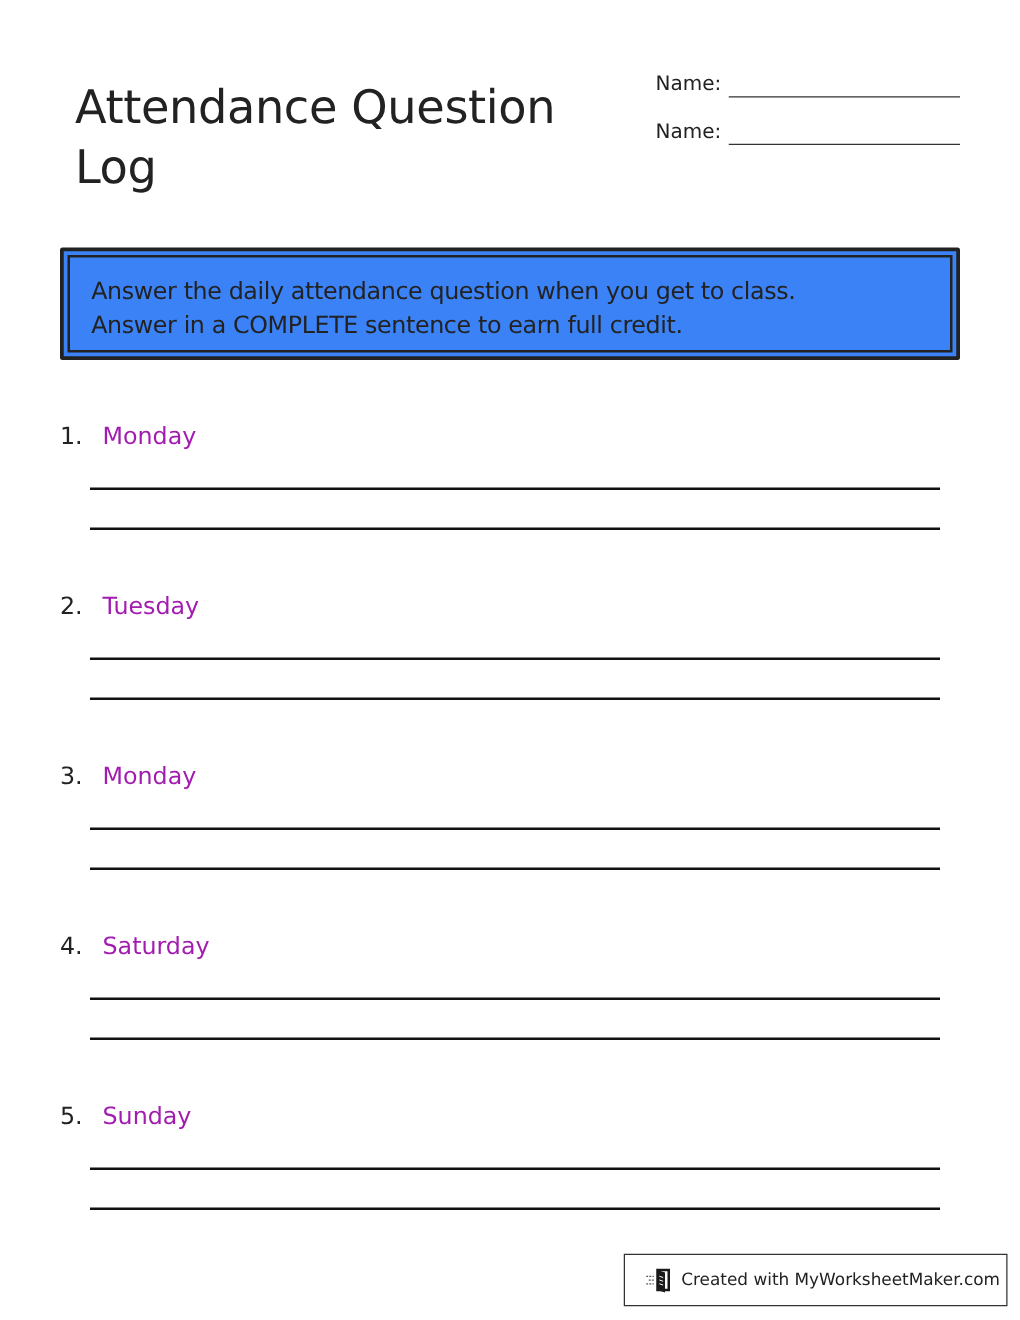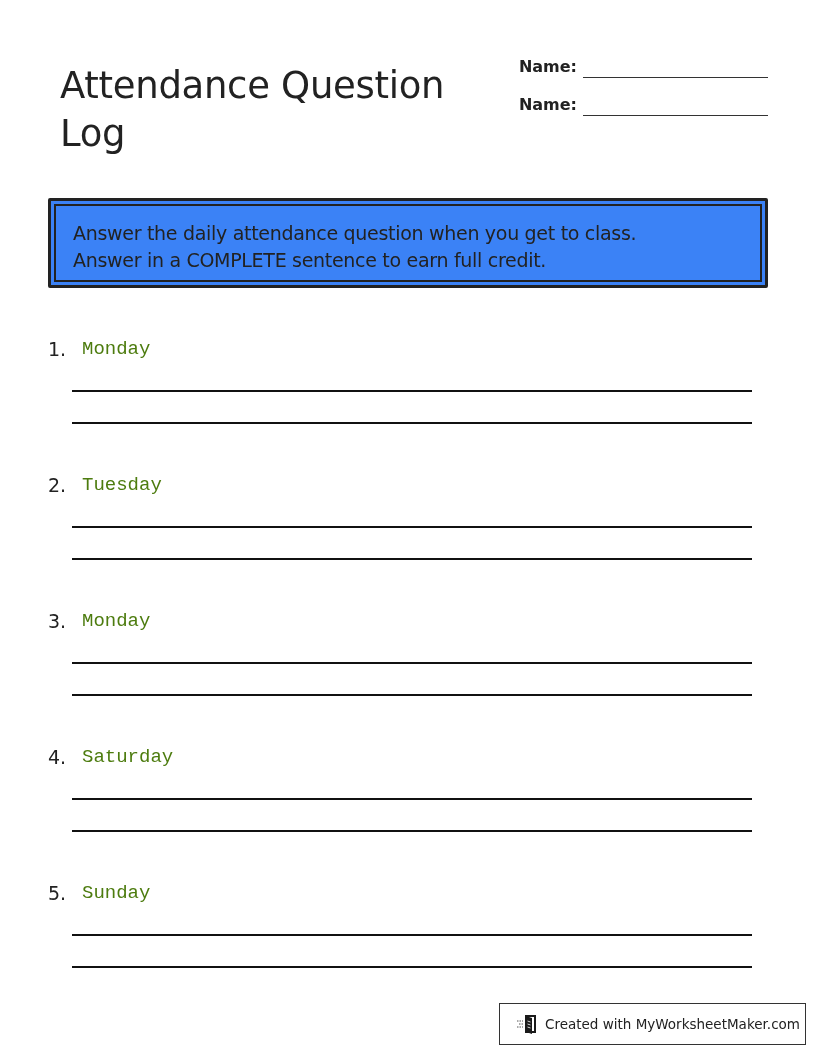--- a/index.html
+++ b/index.html
@@ -33,21 +33,20 @@
       width: 268px;
       height: 24px;
     }
     .field-row .label {
       position: absolute;
       right: 191px;
       bottom: 2px;
       font-size: 16px;
       color: #222222;
       white-space: nowrap;
-      font-weight: bold;
     }
     .field-row .line {
       position: absolute;
       left: 83px;
       right: 0;
       bottom: 0;
       height: 0;
       border-bottom: 1.3px solid #333333;
     }
     #field-name { top: 54px; }
@@ -93,22 +92,21 @@
       font-size: 19px;
       line-height: 26px;
       color: #222222;
     }
     .q-label {
       position: absolute;
       left: 34px;
       top: 0;
       font-size: 19px;
       line-height: 26px;
-      color: #4d7c0f;
-      font-family: Liberation Mono, monospace;
+      color: #a21caf;
     }
     .answer-line {
       position: absolute;
       left: 24px;
       width: 680px;
       height: 2px;
       background: #111111;
     }
     .answer-line.l1 { top: 54px; }
     .answer-line.l2 { top: 86px; }

